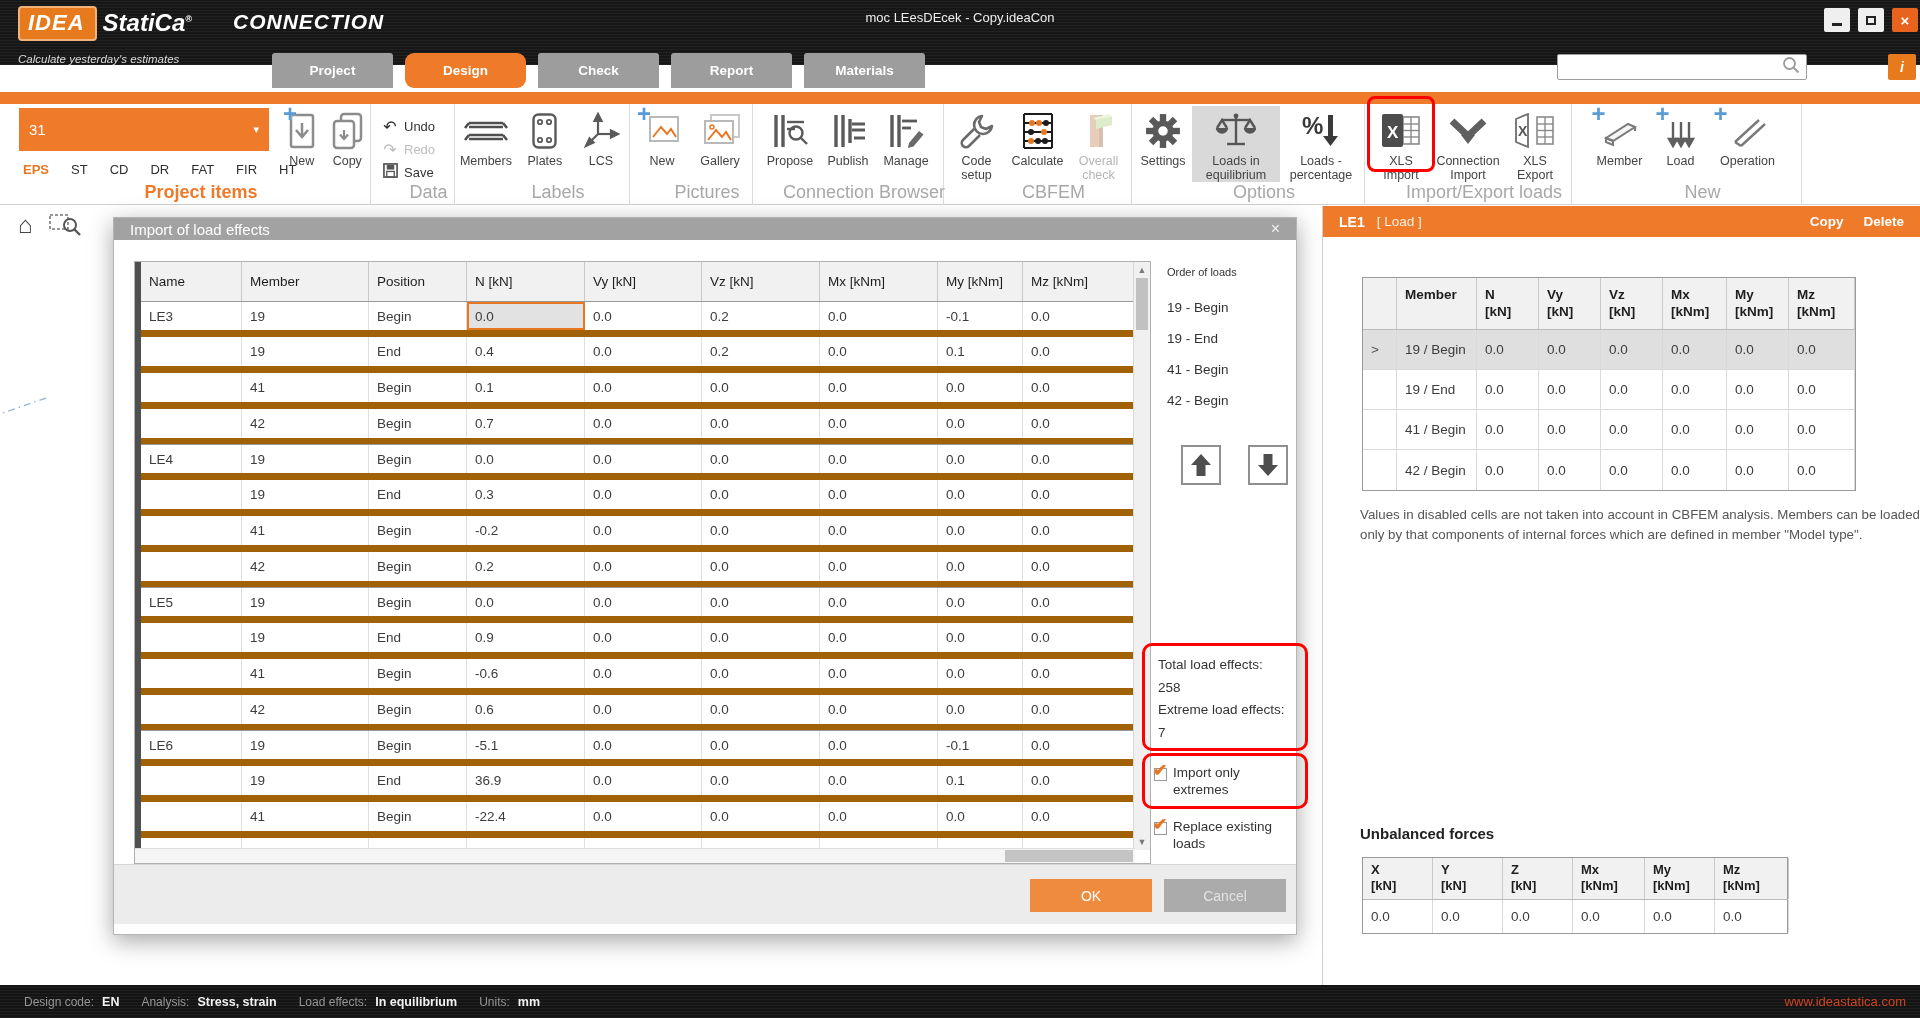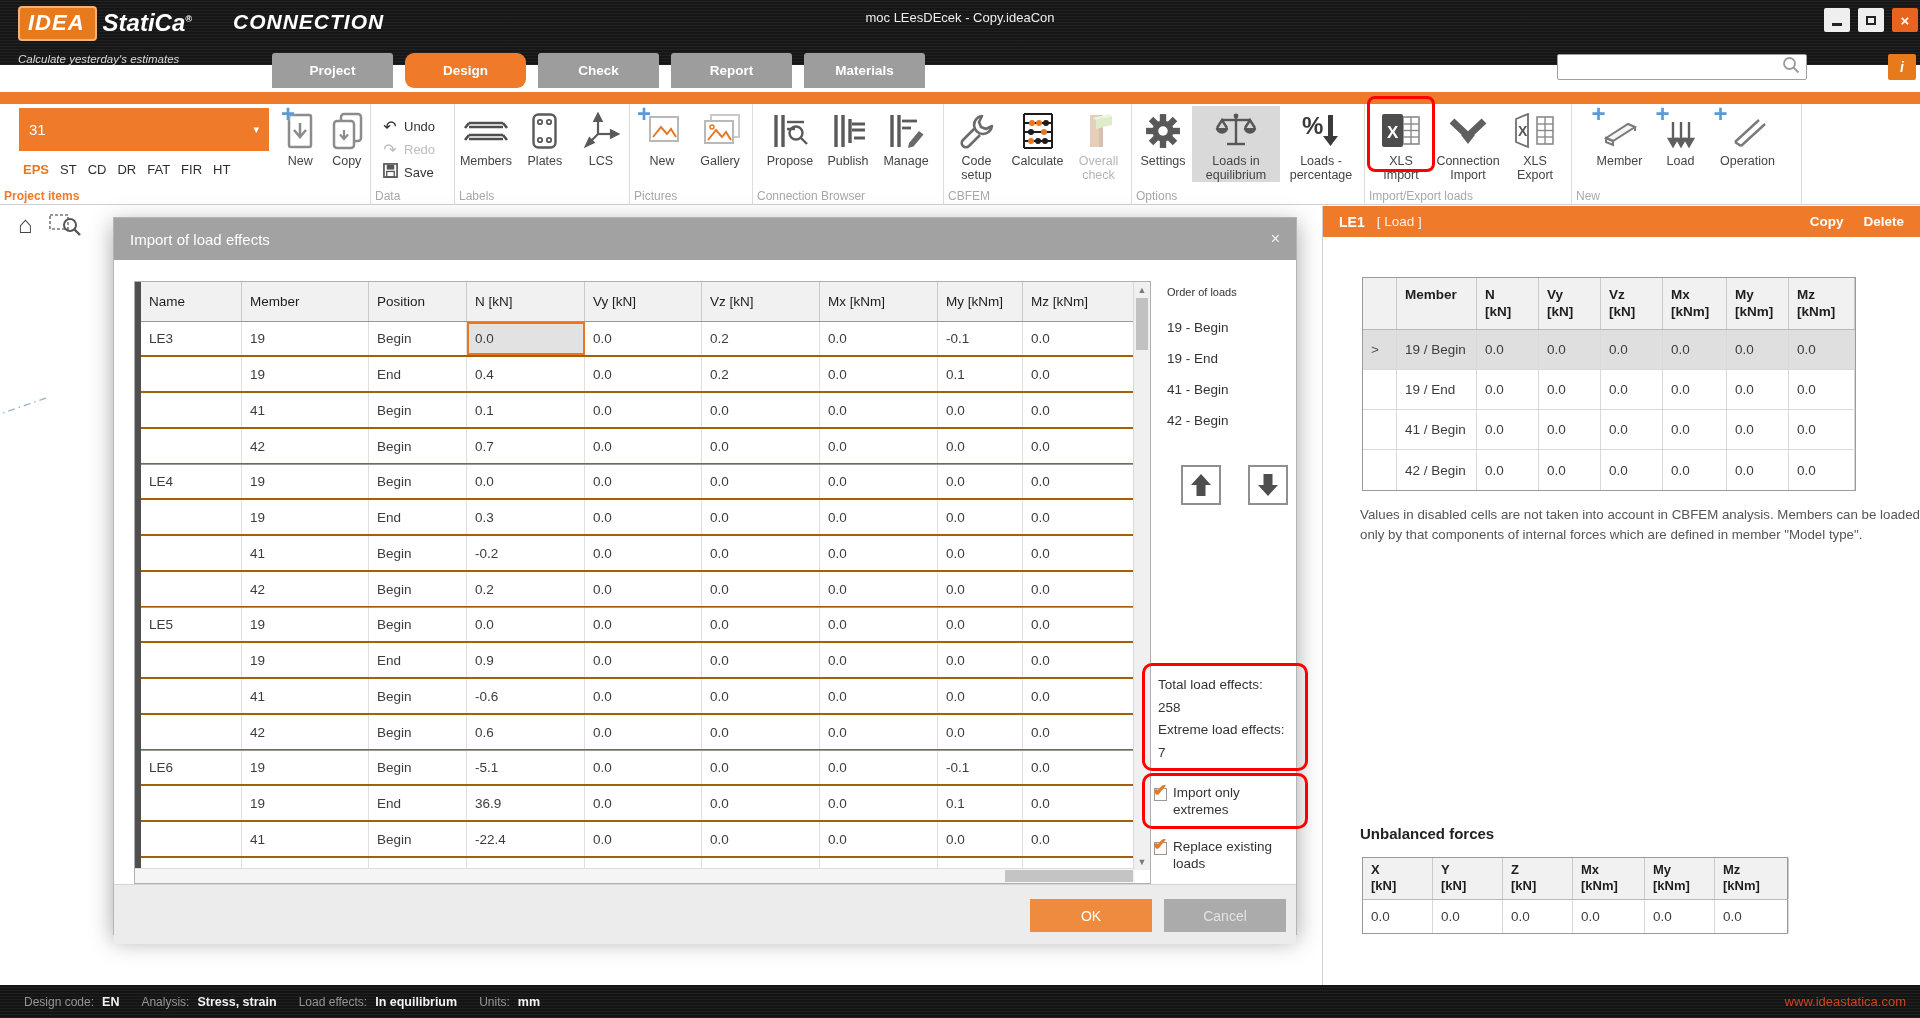--- a/index.html
+++ b/index.html
@@ -44,41 +44,41 @@
   .tab { width:121px; height:35px; background:#9d9d9d; color:#fff; font-weight:bold;
     font-size:13.5px; display:flex; align-items:center; justify-content:center;
     border-radius:3px 3px 0 0; cursor:pointer; }
   .tab.active { background:#ee7a2a;border-radius:9px; }
   .orange-stripe { position:absolute; left:0; top:92px; width:1920px; height:12px; background:#ee7a2a; }
 
   
   .ribbon { position:absolute; left:0; top:104px; width:1920px; height:101px; background:#fff;
     border-bottom:1px solid #cfcfcf; display:flex; }
   .rgroup { position:relative; border-right:1px solid #dcdcdc; height:101px; flex:none; }
-  .rcaption { position:absolute; bottom:2px; left:4px; width:100%; 
-    font-size:12px; color:#a8a8a8; white-space:nowrap; }
+  .rcaption { position:absolute; bottom:2px; left:16px; width:100%; text-align:center;
+    font-size:18px; color:#a8a8a8; white-space:nowrap; }
   .rcaption.accent { color:#ee7a2a; font-weight:bold; }
   .ritems { display:flex; justify-content:center; align-items:flex-start; padding-top:2px; height:84px; }
   .rbtn { width:58px; display:flex; flex-direction:column; align-items:center; padding-top:2px;
     cursor:pointer; position:relative; }
   .ric { height:46px; display:flex; align-items:center; justify-content:center; color:#555; }
   .rlbl { font-size:12.5px; line-height:14px; color:#444; text-align:center; }
   .rbtn.disabled .rlbl { color:#b5b5b5; }
   .rbtn.disabled .ric { opacity:.45; }
   .rbtn.toggled { background:#d9d9d9; }
   .plus-badge { position:absolute; top:-3px; left:4px; color:#5b9bd5; font-weight:bold;
     font-size:24px; line-height:22px; text-shadow:0 0 1px #fff; }
 
   .g1 { width:371px;padding-left:11px; }
   .g1 .ritems { justify-content:flex-start; padding-left:8px; }
   .sel-col { width:252px; margin-right:8px; }
   .item-selector { width:250px; height:43px; background:#ee7a2a; color:#fff; font-size:15px;
     display:flex; align-items:center; padding:0 10px; margin-top:2px; cursor:pointer; }
   .item-selector .dd-arrow { margin-left:auto; font-size:11px; }
-  .codes { display:flex; gap:11px; margin-top:11px; font-size:13px; color:#2e2e2e; padding-left:4px; }
+  .codes { display:flex; gap:22px; margin-top:11px; font-size:13px; color:#2e2e2e; padding-left:4px; }
   .codes .code.accent { color:#e87722; font-weight:bold; }
   .g2 { width:84px; }
   .g2 .ritems { flex-direction:column; align-items:flex-start; padding-left:10px; padding-top:6px; }
   .smallbtn { display:flex; align-items:center; gap:5px; height:23px; font-size:13px; color:#333; cursor:pointer; }
   .smallbtn .sic { width:18px; text-align:center; font-size:16px; color:#333; }
   .smallbtn.disabled, .smallbtn.disabled .sic { color:#bdbdbd; }
   .g3 { width:175px; } .g4 { width:123px; } .g5 { width:191px; } .g6 { width:188px; }
   .g7 { width:233px; } .g8 { width:207px; } .g9 { width:230px; }
   .gfill { flex:1; border-right:none; }
   .w64{width:64px;} .w76{width:76px;} .w82{width:82px;} .w88{width:88px;}
@@ -89,40 +89,40 @@
   .viewport { position:absolute; left:0; top:206px; width:1322px; height:779px; background:#fff; }
   .vp-icons { position:absolute; left:18px; top:4px; display:flex; gap:16px; align-items:center; }
   .home-ic { font-size:24px; color:#444; }
   .axis-dash { position:absolute; left:0; top:190px; }
 
   .rpdivider { position:absolute; left:1322px; top:206px; width:1px; height:779px; background:#cfcfcf; }
 
   
   .dialog { position:absolute; left:113px; top:11px; width:1184px; height:718px; background:#fff;
     border:1px solid #b5b5b5; box-shadow:0 6px 22px rgba(0,0,0,.35); }
-  .dlg-title { height:42px; background:#a2a2a2; color:#fff; font-size:15px; display:flex;
+  .dlg-title { height:22px; background:#a2a2a2; color:#fff; font-size:15px; display:flex;
     align-items:center; padding:0 16px; }
   .dlg-close { margin-left:auto; font-size:16px; color:#f2f2f2; cursor:pointer; }
   .dlg-body { position:relative; height:624px; background:#fff; }
   .dlg-footer { position:relative; height:60px; background:#ececec; border-top:1px solid #d5d5d5; }
   .btn { position:absolute; top:14px; width:122px; height:33px; font-size:14px; display:flex;
     align-items:center; justify-content:center; cursor:pointer; }
   .btn.ok { left:916px; background:#ef8b3e; color:#fff; }
   .btn.cancel { left:1050px; background:#ababab; color:#e2e2e2; }
 
   
   .tablewrap { position:absolute; left:20px; top:21px; width:1017px; height:603px;
     border:1px solid #b0b0b0; overflow:hidden; background:#fff; }
   .rowstrip { position:absolute; left:0; top:0; width:6px; height:588px; background:#4f4f4f; }
   .dhead { margin-left:6px; height:40px; display:flex; background:#f1f1f1;
     border-bottom:1px solid #b9b9b9; width:994px; }
   .dhcell { border-right:1px solid #c9c9c9; font-weight:normal; font-size:13.5px; color:#1e1e1e;
     display:flex; align-items:center; padding-left:8px; flex:none; }
   .drows { margin-left:6px; width:994px; }
-  .drow { display:flex; height:36px; border-bottom:2px solid #a16207; }
+  .drow { display:flex; height:36px; border-bottom:7px solid #a16207; }
   .drow.gstart { border-top:1px solid #999; margin-top:-1px; }
   .dcell { border-right:1px solid #e0e0e0; font-size:13.5px; color:#3c3c3c; display:flex;
     align-items:center; padding-left:8px; flex:none; }
   .dcell.sel { background:#e2e2e2; border:2px solid #e87722; padding-left:6px; }
   .vsb { position:absolute; right:0; top:0; width:17px; height:588px; background:#f0f0f0;
     border-left:1px solid #d8d8d8; }
   .vsb .arr { position:absolute; left:0; width:100%; text-align:center; font-size:9px; color:#7a7a7a; }
   .vsb .arr.up { top:3px; } .vsb .arr.dn { bottom:3px; }
   .vsb .thumb { position:absolute; left:2px; top:16px; width:12px; height:52px; background:#c1c1c1; }
   .hsb { position:absolute; left:0; bottom:0; height:15px; width:1000px; background:#f5f5f5;

